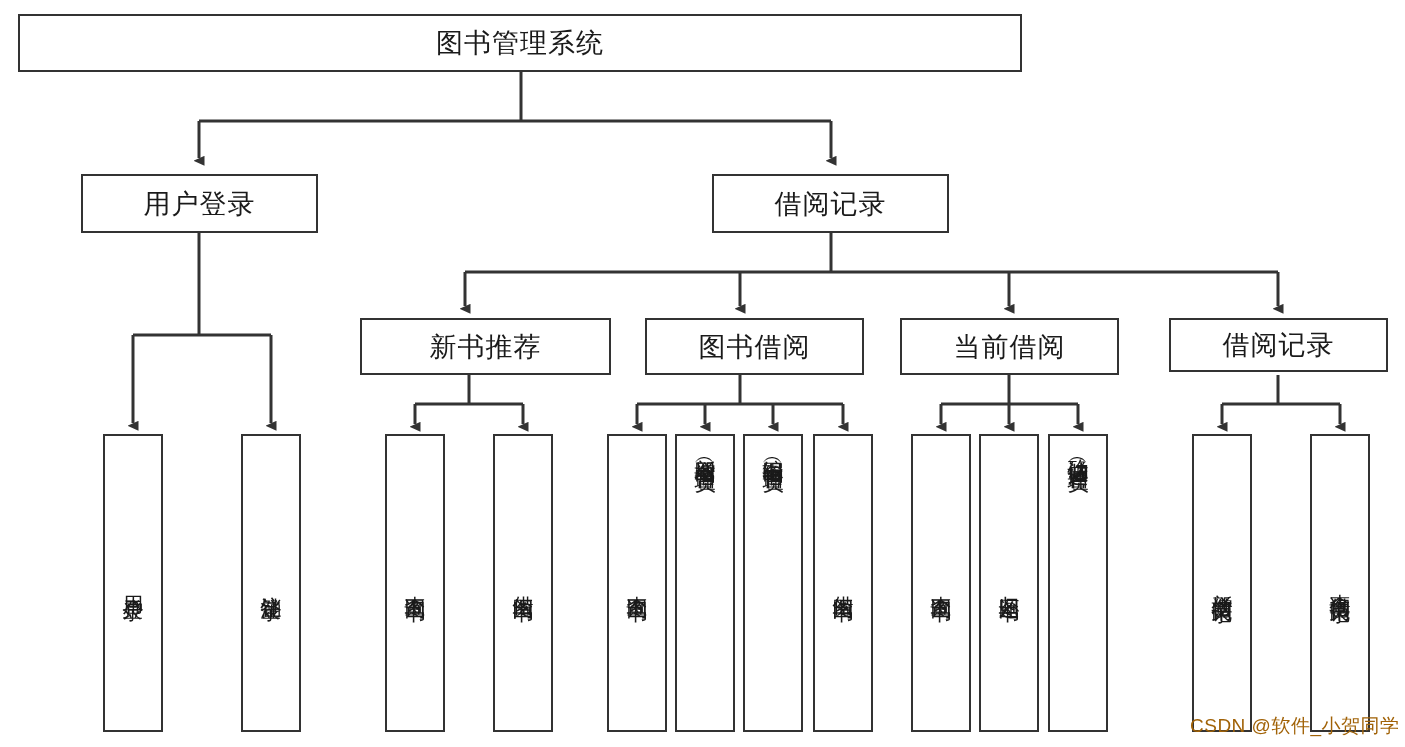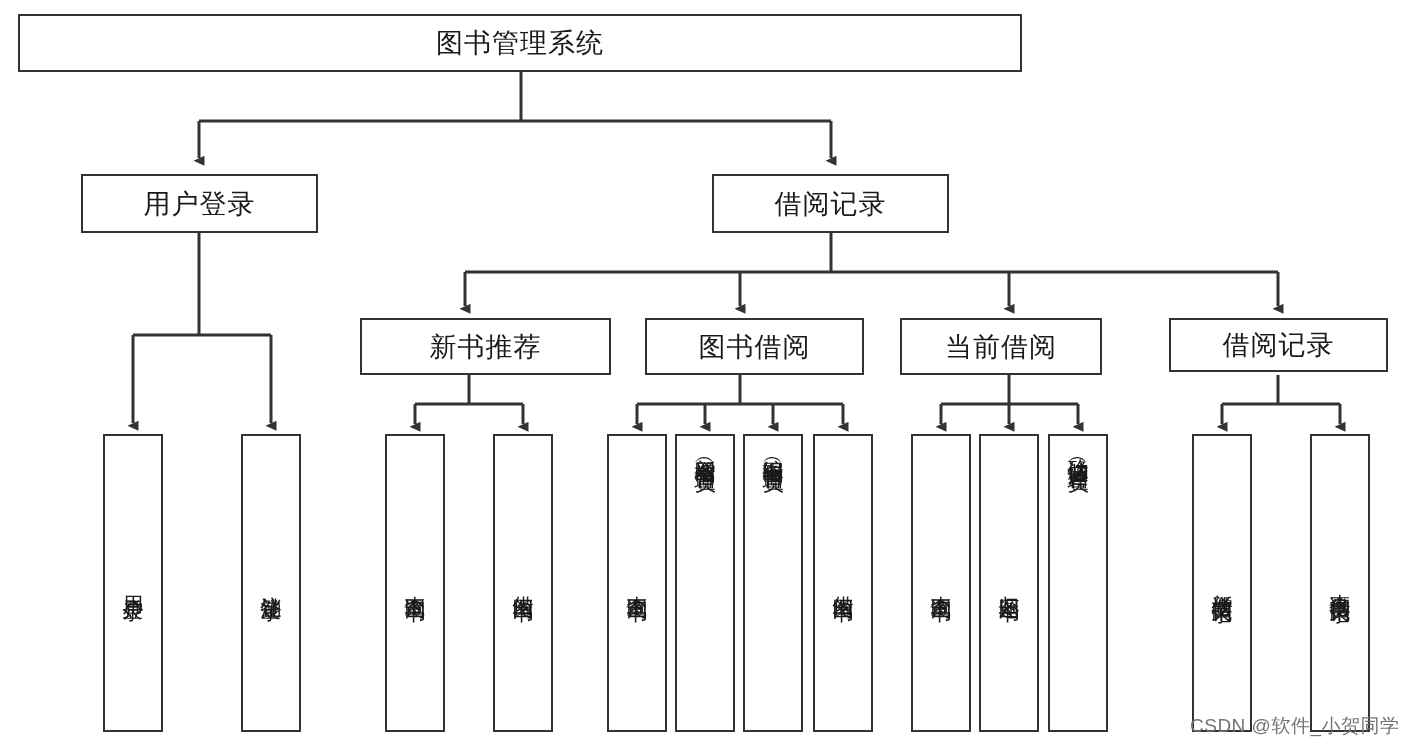--- a/index.html
+++ b/index.html
@@ -48,21 +48,21 @@
     padding-bottom: 6px;
     align-items: center;
     justify-content: center;
     line-height: 1.05;
   }
   .node.vert.topalign {
     justify-content: flex-start;
   }
   .watermark {
     position: absolute;
-    color: #737373;
+    color: #a16207;
     font-size: 19px;
     z-index: 6;
     white-space: nowrap;
     letter-spacing: 0.5px;
   }
 </style>
 </head>
 <body>
 
 <div id="canvas">
@@ -120,21 +120,21 @@
     </g>
   </svg>
 
   <div class="node horiz" style="left:18px; top:14px; width:1004px; height:58px;">图书管理系统</div>
 
   <div class="node horiz" style="left:81px; top:174px; width:237px; height:59px;">用户登录</div>
   <div class="node horiz" style="left:712px; top:174px; width:237px; height:59px;">借阅记录</div>
 
   <div class="node horiz" style="left:360px; top:318px; width:251px; height:57px;">新书推荐</div>
   <div class="node horiz" style="left:631px; top:318px; width:219px; height:57px;margin-left:14px;">图书借阅</div>
-  <div class="node horiz" style="left:900px; top:318px; width:202px; height:57px;">当前借阅</div>
+  <div class="node horiz" style="left:900px; top:318px; width:219px; height:57px;">当前借阅</div>
   <div class="node horiz" style="left:1169px; top:318px; width:219px; height:54px;">借阅记录</div>
 
   <div class="node vert" style="left:103px; top:434px; width:60px; height:298px;">用户登录</div>
   <div class="node vert" style="left:241px; top:434px; width:60px; height:298px;">注销登录</div>
 
   <div class="node vert" style="left:385px; top:434px; width:60px; height:298px;">查询图书</div>
   <div class="node vert" style="left:493px; top:434px; width:60px; height:298px;">借阅图书</div>
 
   <div class="node vert" style="left:607px; top:434px; width:60px; height:298px;">查询图书</div>
   <div class="node vert topalign" style="left:675px; top:434px; width:60px; height:298px;">新增图书（管理员）</div>

